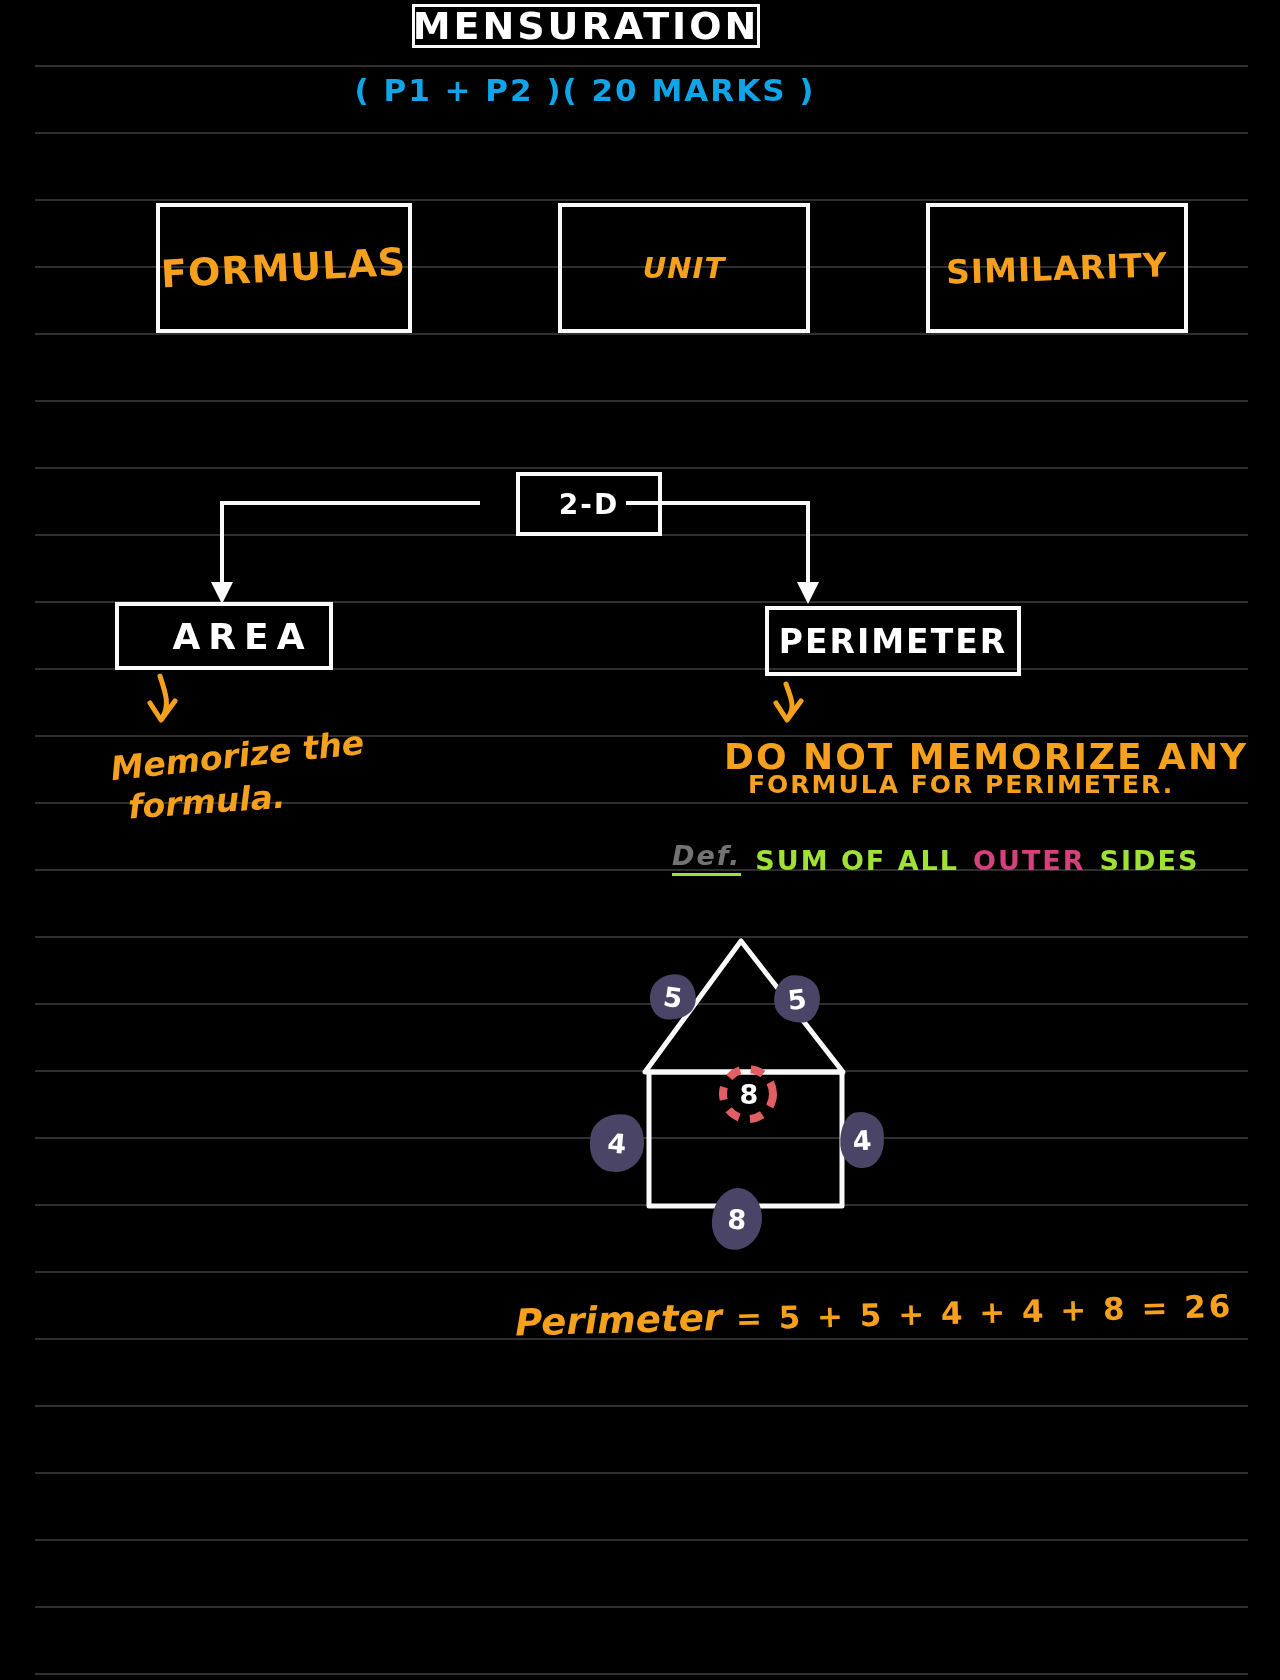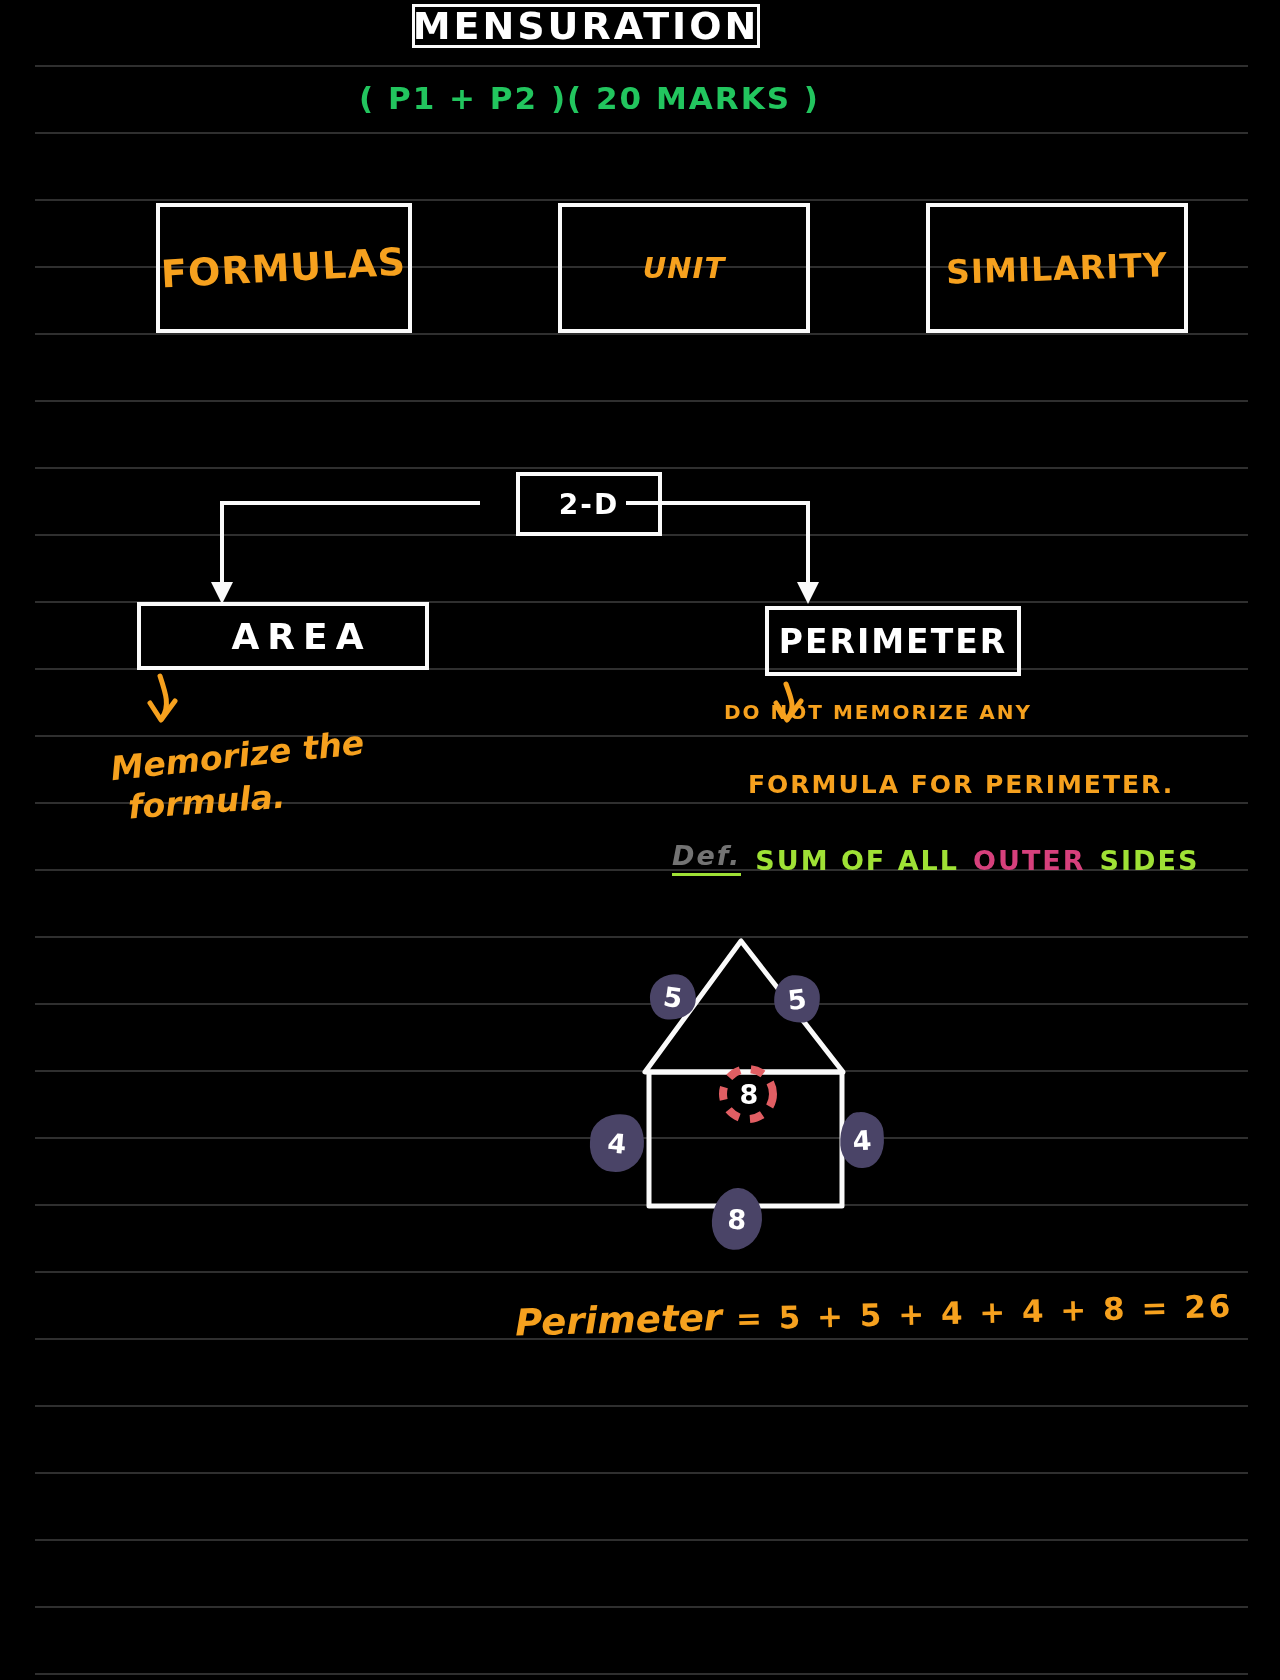--- a/index.html
+++ b/index.html
@@ -7,40 +7,40 @@
         font-family:"DejaVu Sans",sans-serif;}
   
   .rules{position:absolute;left:35px;top:0;width:1213px;height:1680px;z-index:1;
          background:repeating-linear-gradient(to bottom,transparent 0,transparent 65px,#2F2F2F 65px,#2F2F2F 67px);}
   .ink-svg{position:absolute;left:0;top:0;z-index:2;pointer-events:none;}
   
   .wbox{position:absolute;border:4px solid #FAFAFA;display:flex;align-items:center;justify-content:center;
         z-index:5;box-sizing:border-box;text-align:center;}
   .title-box{left:412px;top:4px;width:348px;height:44px;border-width:3px;}
   .title-box span{color:#FFF;font-size:38px;font-weight:bold;letter-spacing:3px;}
-  .subtitle{position:absolute;left:350px;top:80px;width:470px;text-align:right;color:#22c55e;
+  .subtitle{position:absolute;left:350px;top:72px;width:470px;text-align:center;color:#0ea5e9;
             font-size:31px;font-weight:bold;letter-spacing:2px;z-index:5;}
   .topic{color:#F6A11E;font-weight:bold;}
   .box-formulas{left:156px;top:203px;width:256px;height:130px;}
   .box-formulas span{font-size:38px;letter-spacing:1px;transform:rotate(-3deg);display:block;}
   .box-unit{left:558px;top:203px;width:252px;height:130px;flex-direction:column;font-style:italic;}
   .box-unit span{font-size:29px;letter-spacing:1px;line-height:1.45;}
   .box-similarity{left:926px;top:203px;width:262px;height:130px;}
   .box-similarity span{font-size:33px;letter-spacing:1px;transform:rotate(-2deg);display:block;}
   .box-2d{left:480px;top:472px;width:146px;height:64px;margin-left:36px;}
   .box-2d span{color:#FFF;font-size:28px;font-weight:bold;letter-spacing:2px;}
-  .box-area{left:137px;top:602px;width:292px;height:68px;padding-left:37px;}
+  .box-area{left:115px;top:602px;width:218px;height:68px;padding-left:37px;}
   .box-area span{color:#FFF;font-size:36px;font-weight:bold;letter-spacing:8px;}
   .box-perimeter{left:765px;top:606px;width:256px;height:70px;}
   .box-perimeter span{color:#FFF;font-size:33px;font-weight:bold;letter-spacing:2px;}
   
   .hand{position:absolute;color:#F6A11E;font-weight:bold;z-index:5;white-space:nowrap;}
   .note-area1{left:110px;top:736px;font-size:33px;font-style:italic;transform:rotate(-6deg);}
   .note-area2{left:128px;top:782px;font-size:33px;font-style:italic;transform:rotate(-4deg);}
-  .note-peri1{left:724px;top:700px;font-size:20px;letter-spacing:2px;}
+  .note-peri1{left:724px;top:736px;font-size:36px;letter-spacing:2px;}
   .note-peri2{left:748px;top:770px;font-size:25px;letter-spacing:2px;}
   
   .def-row{position:absolute;left:672px;top:840px;display:flex;column-gap:14px;align-items:flex-end;
            font-size:27px;font-weight:bold;letter-spacing:2px;z-index:5;white-space:nowrap;}
   .def-label{color:#737373;border-bottom:3px solid #9FE135;padding-bottom:2px;font-style:italic;}
   .def-green{color:#9FE135;}
   .def-pink{color:#D6407C;}
   
   .blob{position:absolute;background:#4A4467;display:flex;align-items:center;justify-content:center;z-index:3;}
   .blob span{color:#FFF;font-size:27px;font-weight:bold;z-index:4;}

